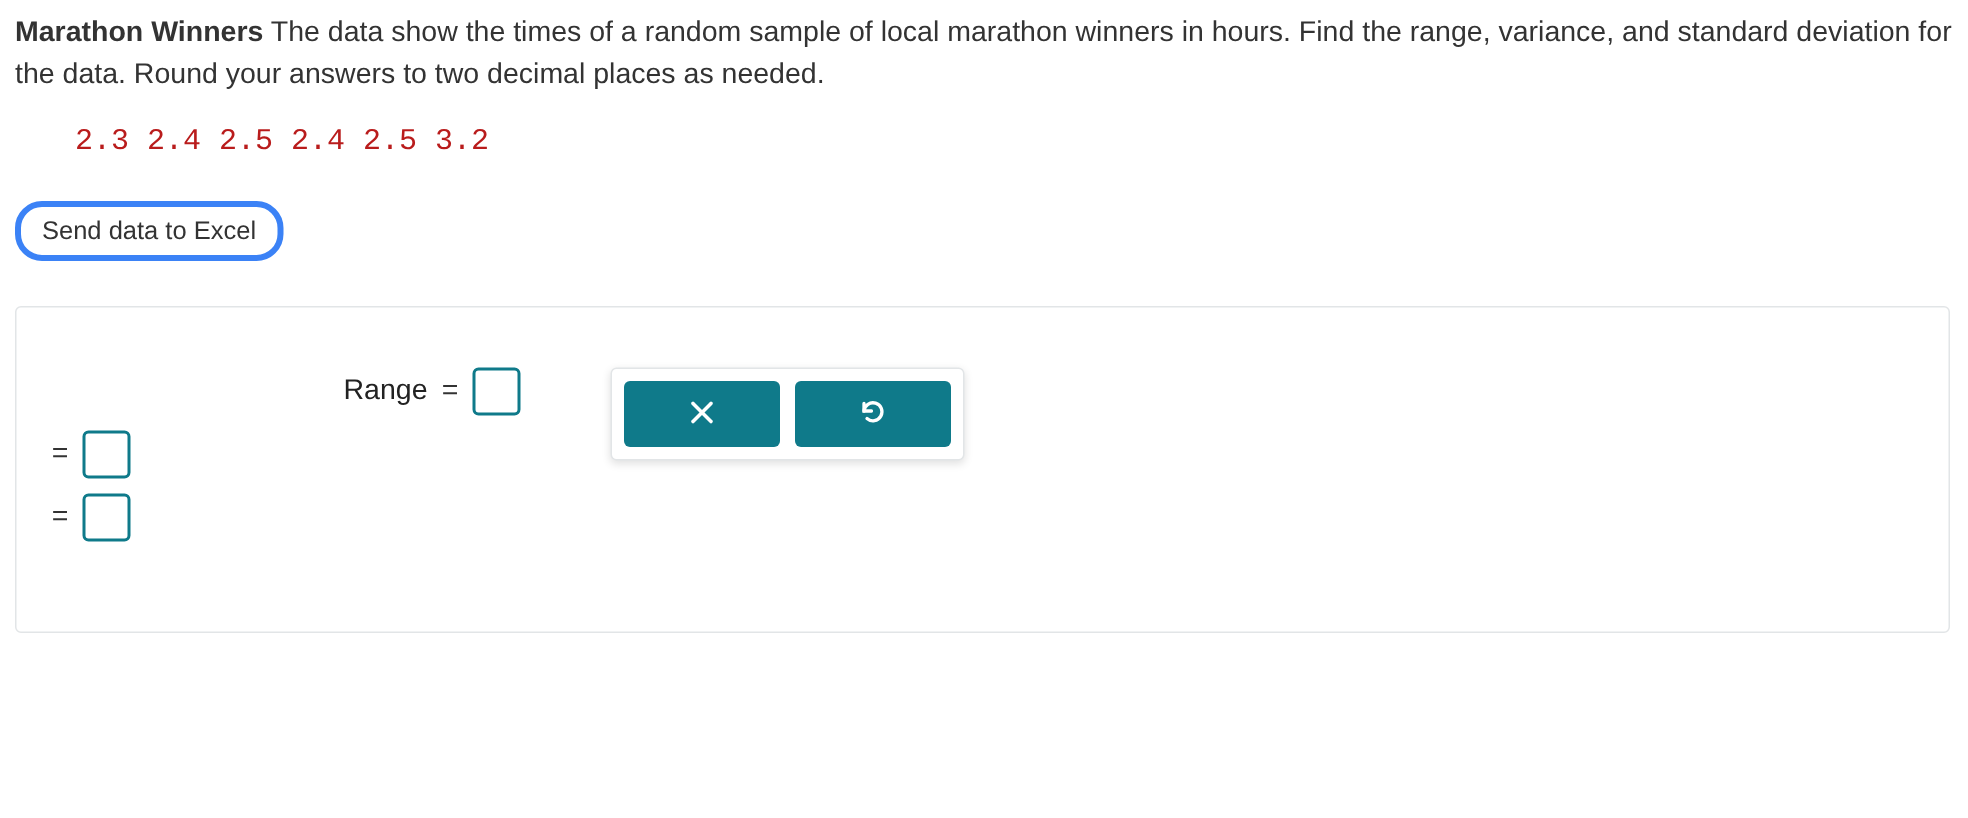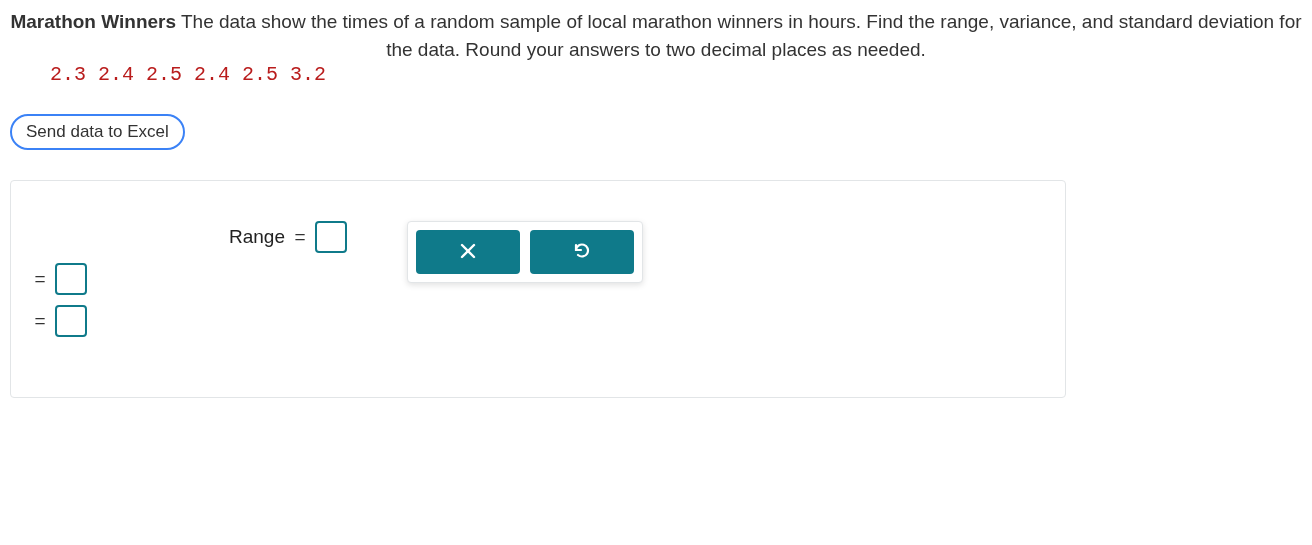--- a/index.html
+++ b/index.html
@@ -6,47 +6,47 @@
     body {
       font-family: Arial, Helvetica, sans-serif;
       font-size: 19px;
       color: #333;
       background: #fff;
       padding: 8px 10px;
       width: 1312px;
     }
     .prompt {
       line-height: 1.45;
-      text-align: center;
+      margin-bottom: 20px;
     }
     .prompt .title {
       font-weight: bold;
     }
     .data-line {
       font-family: Liberation Mono, monospace;
       font-size: 20px;
       color: #b91c1c;
       margin: 0 0 28px 40px;
     }
     .excel-btn {
       display: inline-block;
-      border: 2px solid #3b82f6;
+      border: 4px solid #3b82f6;
       border-radius: 18px;
       padding: 6px 14px;
       font-size: 17px;
       color: #333;
       background: #fff;
       cursor: pointer;
       margin-bottom: 30px;
     }
     .panel {
       border: 1px solid #e2e5e7;
       border-radius: 4px;
       padding: 40px 32px 50px 20px;
-      width: 1056px;
+      width: 1290px;
       position: relative;
     }
     .rows {
       display: inline-block;
       vertical-align: top;
     }
     .row {
       display: flex;
       align-items: center;
       margin-bottom: 10px;

